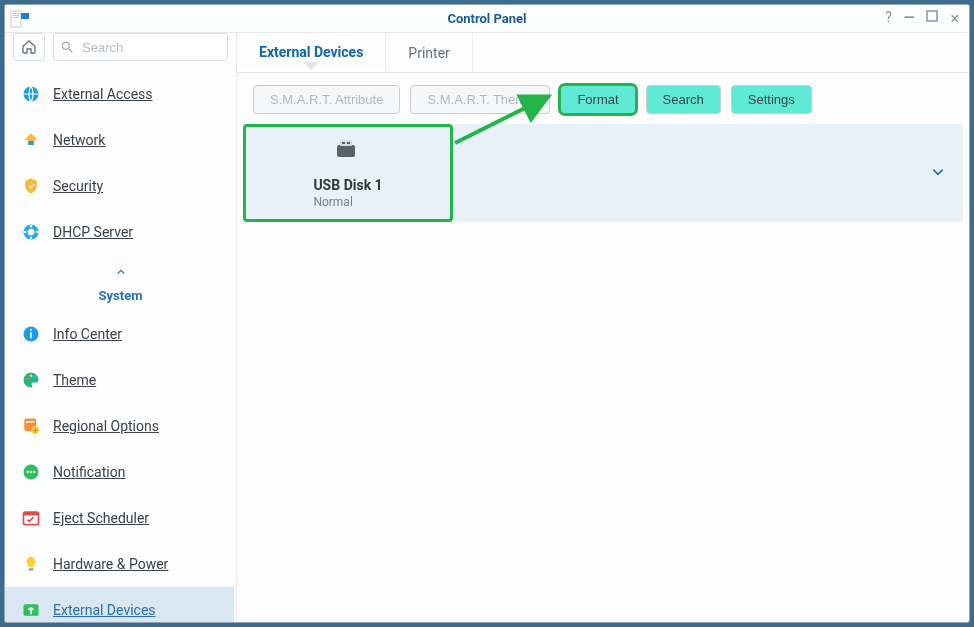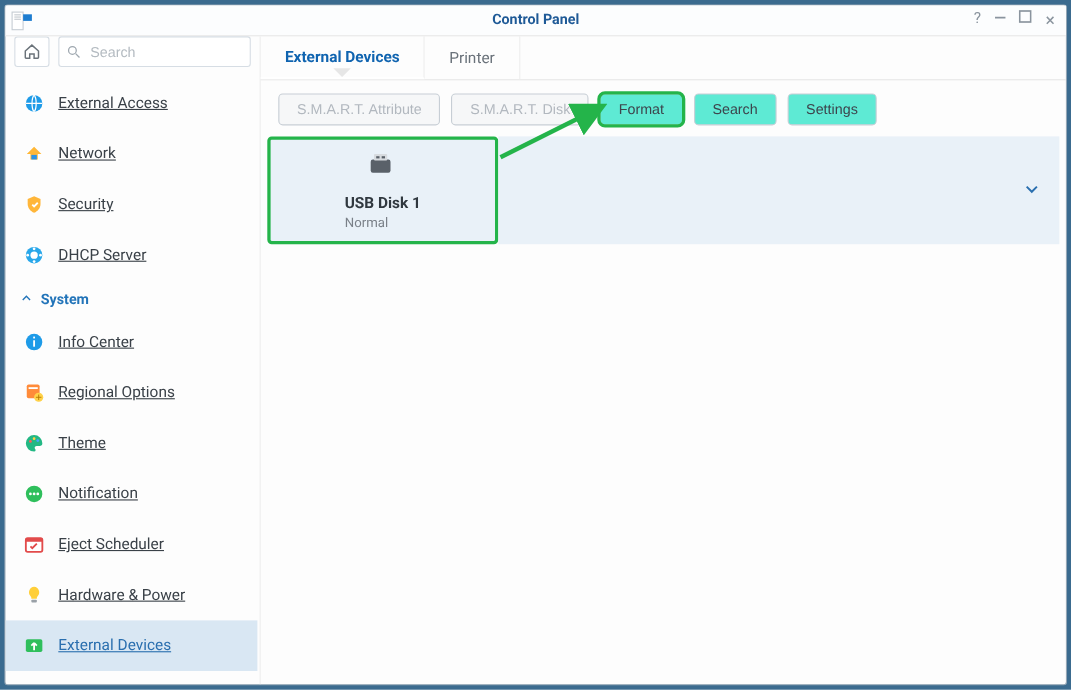--- a/index.html
+++ b/index.html
@@ -141,20 +141,21 @@
 
   .section-header {
     display: flex;
     align-items: center;
     gap: 8px;
     padding: 10px 12px 8px 14px;
     color: #2274b9;
     font-size: 13px;
     font-weight: 700;
     cursor: pointer;
+    flex-direction: column;
   }
 
   
   .content {
     flex: 1;
     display: flex;
     flex-direction: column;
     position: relative;
   }
   .tabs {
@@ -358,39 +359,39 @@
                 <rect x="11" y="10" width="2" height="7" fill="#fff"></rect>
                 <rect x="11" y="6" width="2" height="2" fill="#fff"></rect>
               </svg>
           </span>
           <span>Info Center</span>
         </div>
 
         <div class="nav-item">
           <span class="nav-icon">
             <svg width="20" height="20" viewBox="0 0 24 24">
+                <path d="M12 3a9 9 0 1 0 0 18c2 0 2-2 1-3s0-3 2-3h3c2 0 3-1 3-3a9 9 0 0 0-9-9z" fill="#23b884"></path>
+                <circle cx="8" cy="10" r="1.5" fill="#ff5c5c"></circle>
+                <circle cx="12" cy="7" r="1.5" fill="#ffd24a"></circle>
+                <circle cx="16" cy="9" r="1.5" fill="#4aa3ff"></circle>
+              </svg>
+          </span>
+          <span>Theme</span>
+        </div>
+
+        <div class="nav-item">
+          <span class="nav-icon">
+            <svg width="20" height="20" viewBox="0 0 24 24">
                 <rect x="4" y="3" width="14" height="15" rx="2" fill="#ff8b3a"></rect>
                 <rect x="6" y="6" width="10" height="2" fill="#fff"></rect>
                 <circle cx="17" cy="17" r="5" fill="#ffd24a"></circle>
                 <path d="M14 17h6M17 14v6" stroke="#b97800"></path>
               </svg>
           </span>
           <span>Regional Options</span>
-        </div>
-
-        <div class="nav-item">
-          <span class="nav-icon">
-            <svg width="20" height="20" viewBox="0 0 24 24">
-                <path d="M12 3a9 9 0 1 0 0 18c2 0 2-2 1-3s0-3 2-3h3c2 0 3-1 3-3a9 9 0 0 0-9-9z" fill="#23b884"></path>
-                <circle cx="8" cy="10" r="1.5" fill="#ff5c5c"></circle>
-                <circle cx="12" cy="7" r="1.5" fill="#ffd24a"></circle>
-                <circle cx="16" cy="9" r="1.5" fill="#4aa3ff"></circle>
-              </svg>
-          </span>
-          <span>Theme</span>
         </div>
 
         <div class="nav-item">
           <span class="nav-icon">
             <svg width="20" height="20" viewBox="0 0 24 24">
                 <circle cx="12" cy="12" r="9" fill="#2fbf5c"></circle>
                 <circle cx="8" cy="12" r="1.5" fill="#fff"></circle>
                 <circle cx="12" cy="12" r="1.5" fill="#fff"></circle>
                 <circle cx="16" cy="12" r="1.5" fill="#fff"></circle>
               </svg>
@@ -447,21 +448,21 @@
         <div class="tab active">
           <span>External Devices</span>
         </div>
         <div class="tab">
           <span>Printer</span>
         </div>
       </div>
 
       <div class="toolbar">
         <button class="btn disabled">S.M.A.R.T. Attribute</button>
-        <button class="btn disabled">S.M.A.R.T. Disk</button>
+        <button class="btn disabled">S.M.A.R.T. Theme</button>
         <button class="btn btn-highlight">Format</button>
         <button class="btn">Search</button>
         <button class="btn">Settings</button>
       </div>
 
       <div class="device-row-wrapper">
         <div class="device-left">
           <span class="usb-icon">
             <svg width="26" height="24" viewBox="0 0 26 24">
               <rect x="2" y="8" width="18" height="12" rx="2" fill="#5a6169"></rect>

